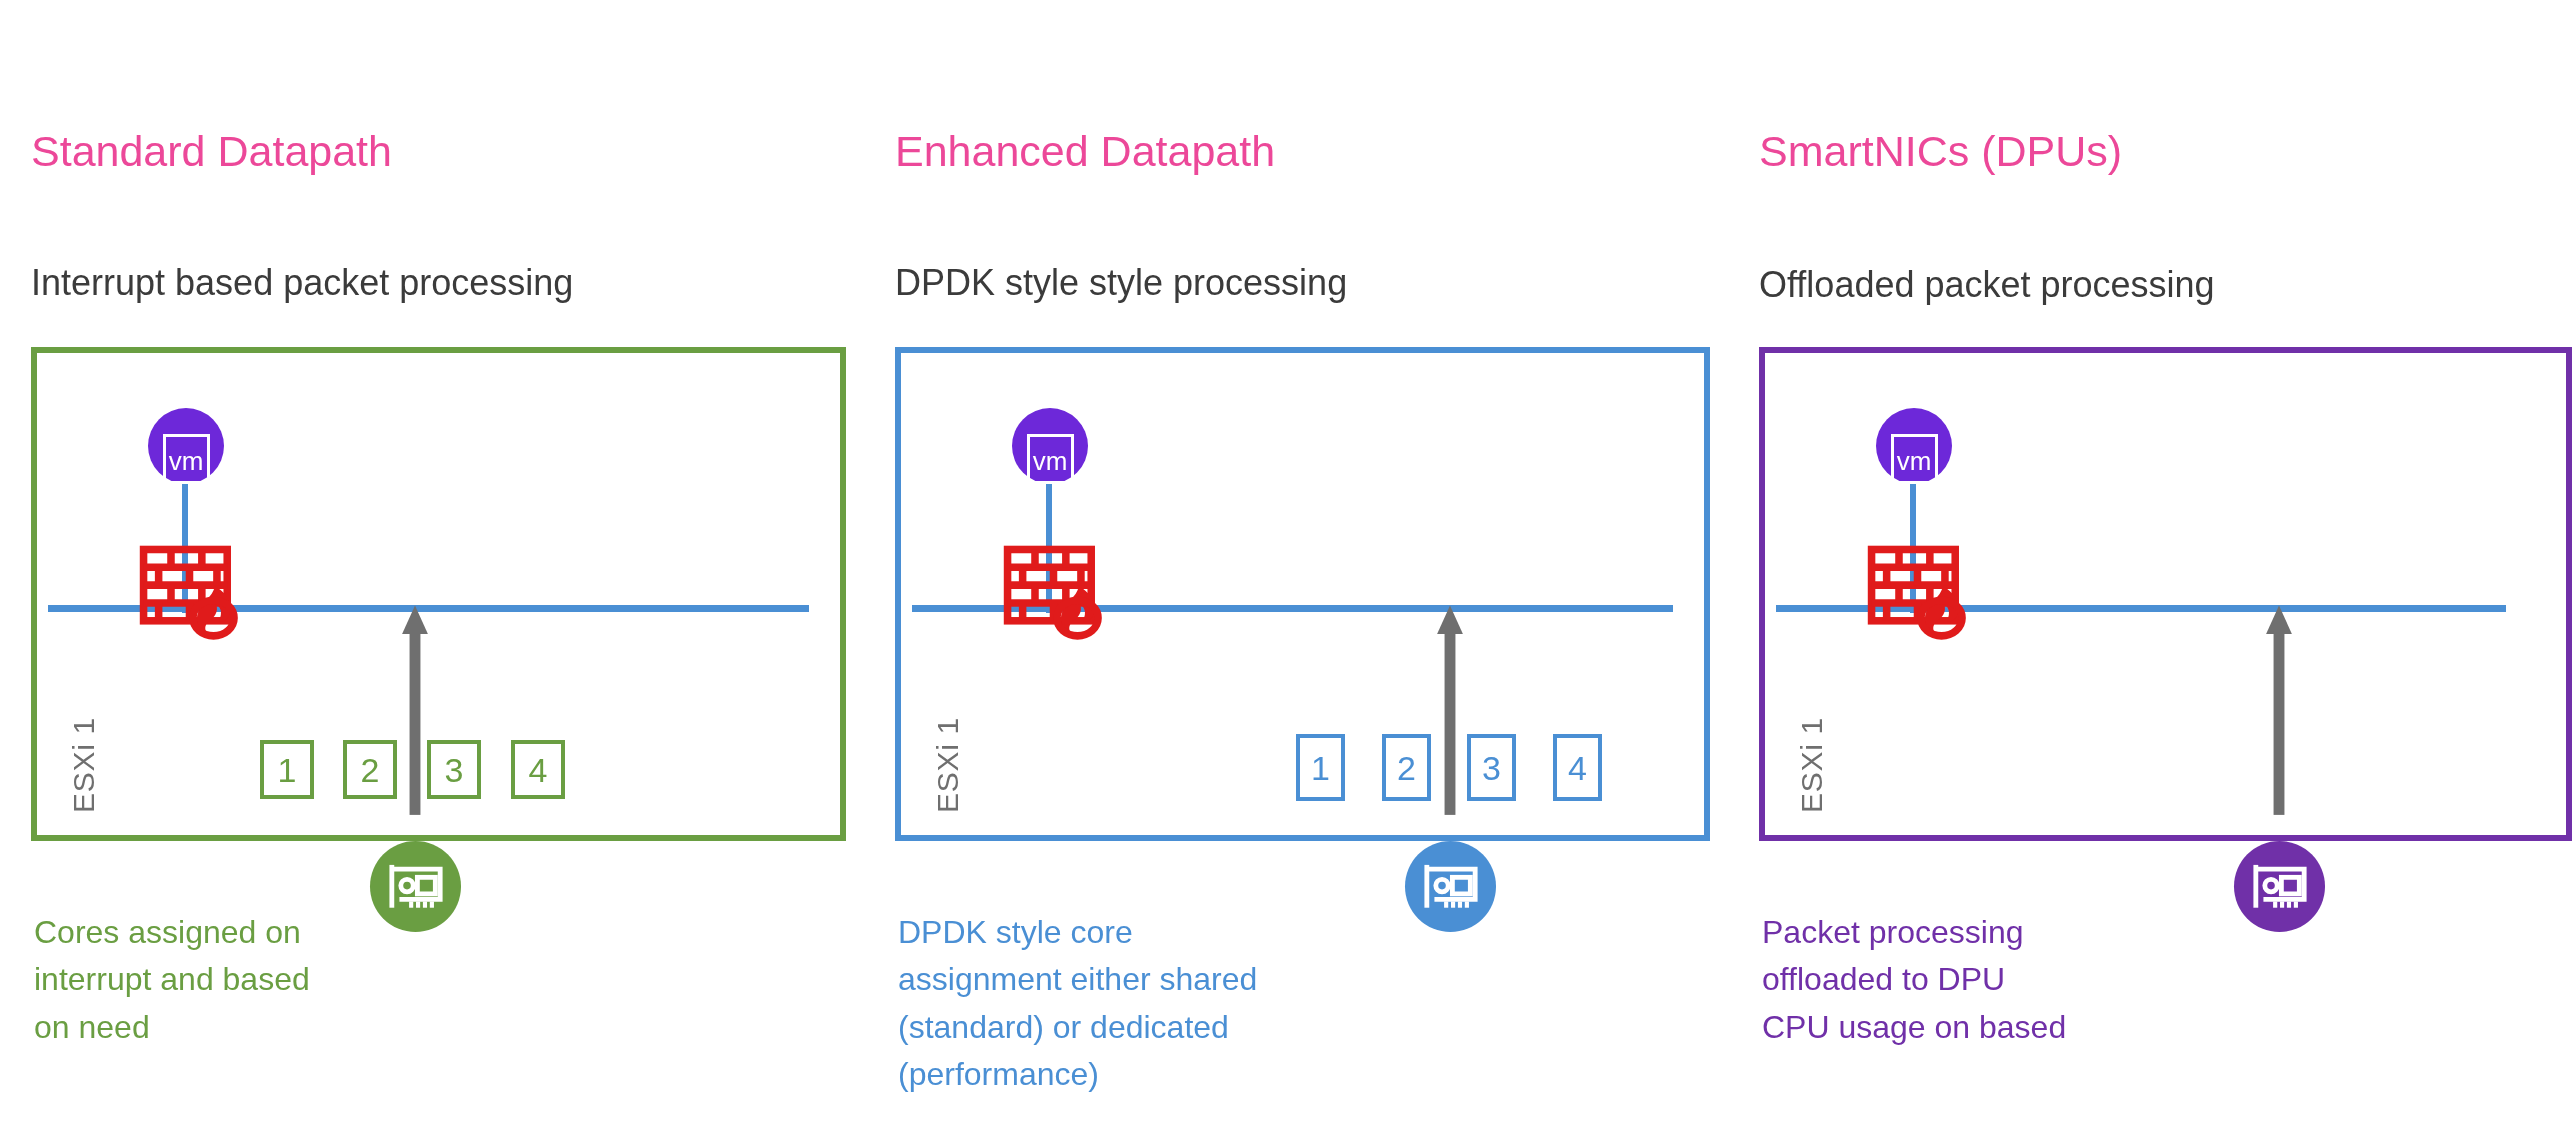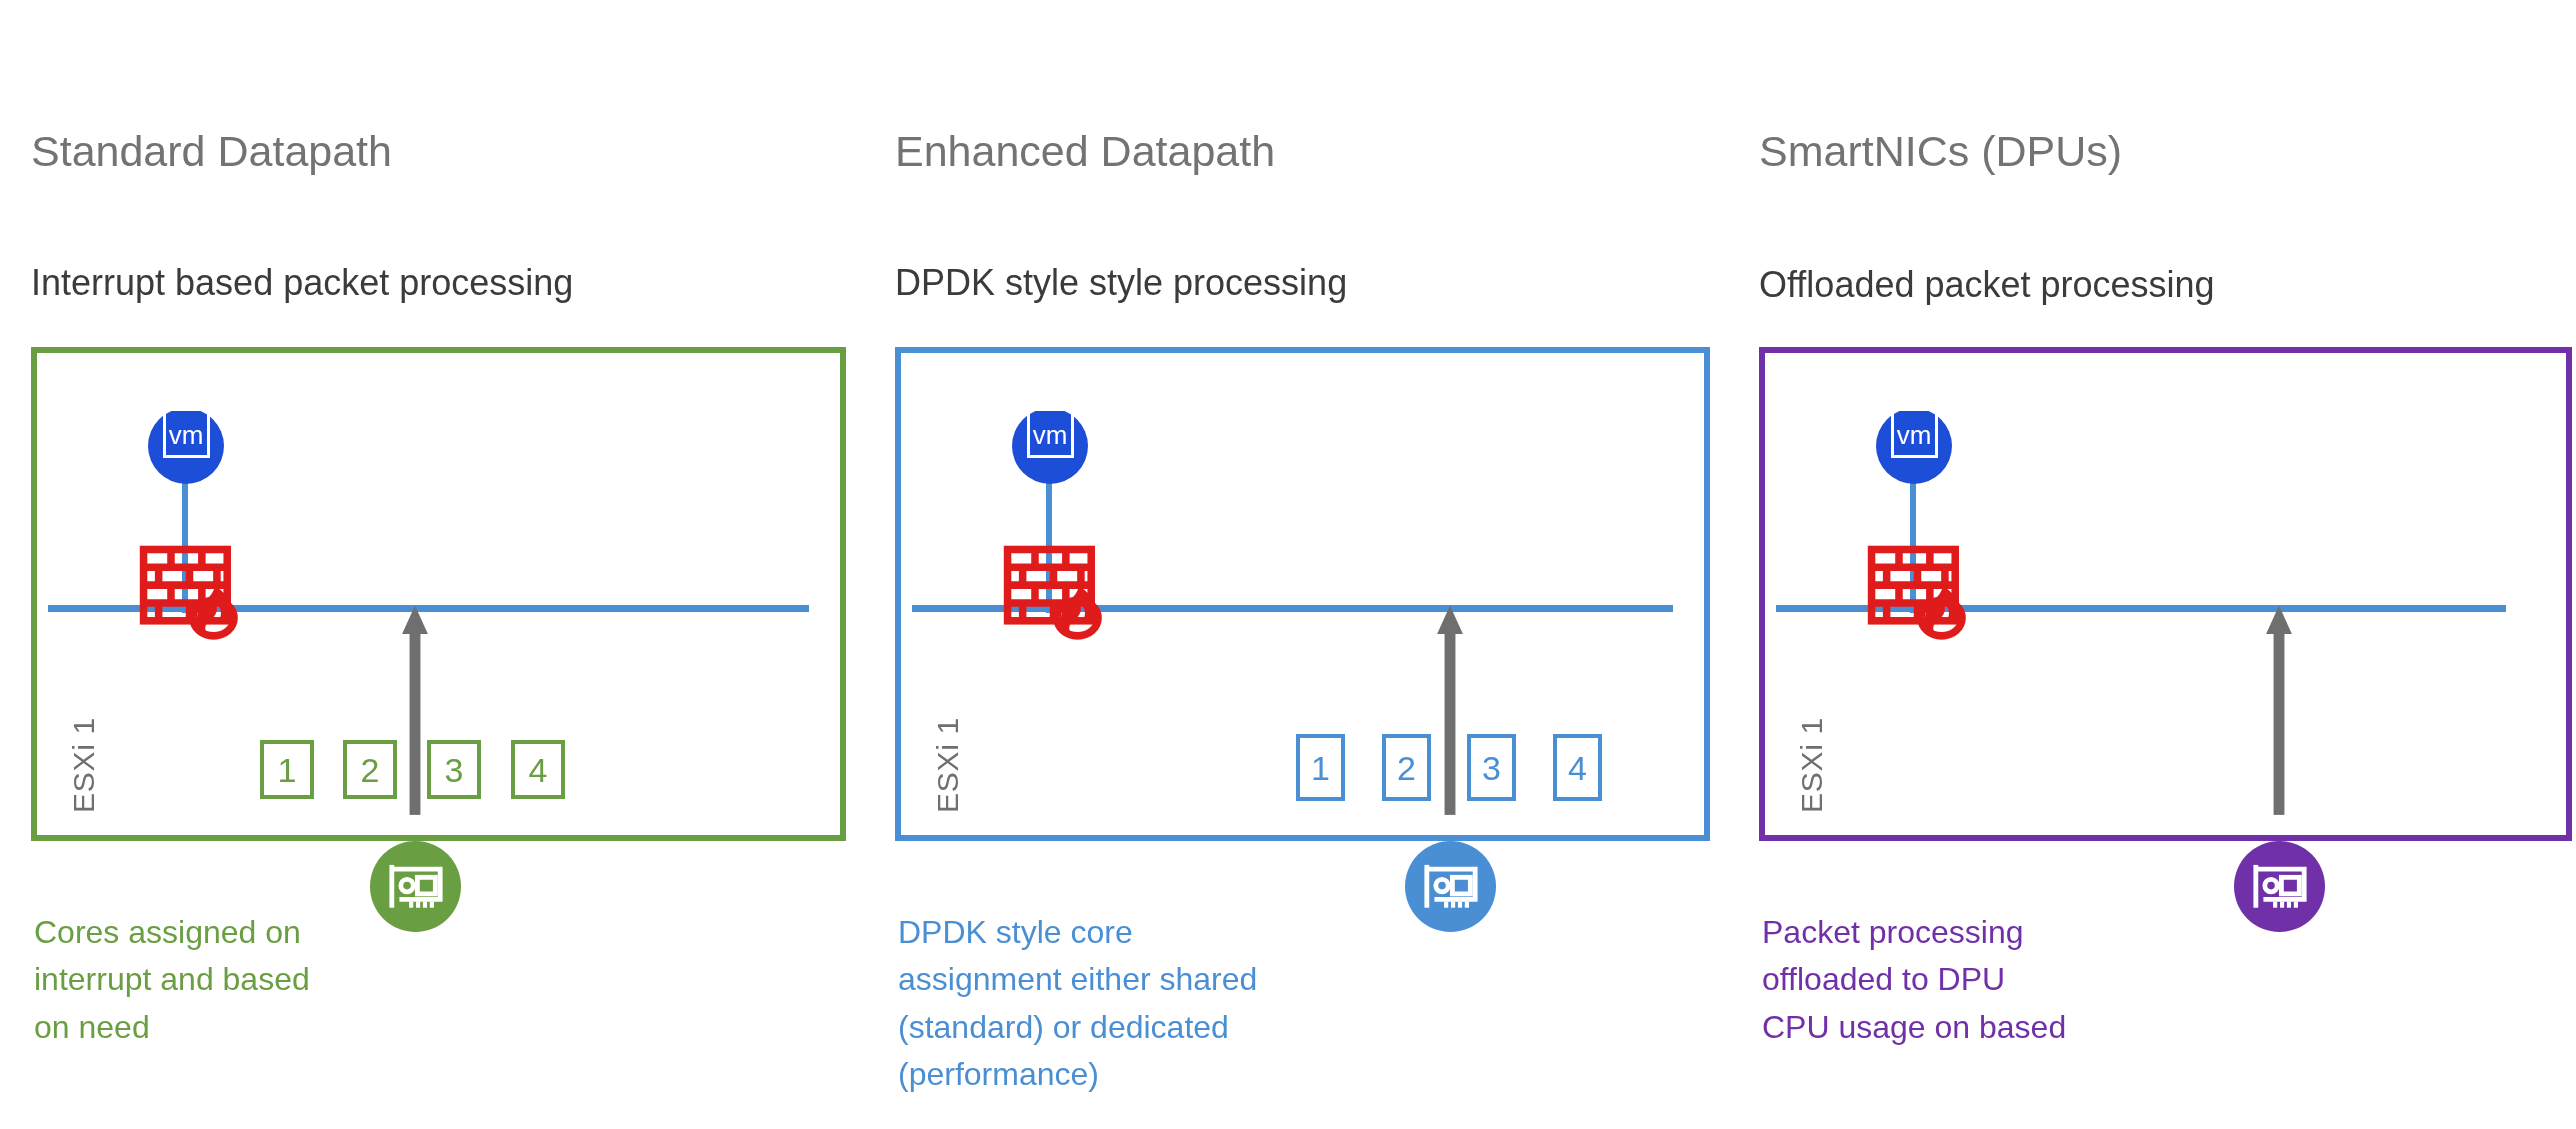--- a/index.html
+++ b/index.html
@@ -20,21 +20,21 @@
     position: absolute;
     top: 0;
     height: 1130px;
   }
 
   
   .col-title {
     position: absolute;
     font-size: 43px;
     font-weight: 400;
-    color: #737373;
+    color: #ec4899;
     white-space: nowrap;
     letter-spacing: 0px;
   }
   .col-subtitle {
     position: absolute;
     font-size: 36px;
     font-weight: 400;
     color: #3b3b3b;
     white-space: nowrap;
   }
@@ -54,23 +54,23 @@
     white-space: nowrap;
     letter-spacing: 0.7px;
   }
 
   
   .vm-circle {
     position: absolute;
     width: 76px;
     height: 76px;
     border-radius: 50%;
-    background: #1d4ed8;
+    background: #6d28d9;
     display: flex;
-    align-items: flex-start;
+    align-items: flex-end;
     justify-content: center;
   }
   .vm-square {
     width: 47px;
     height: 50px;
     border: 3.4px solid #ffffff;
     box-sizing: border-box;
     display: flex;
     align-items: center;
     justify-content: center;

